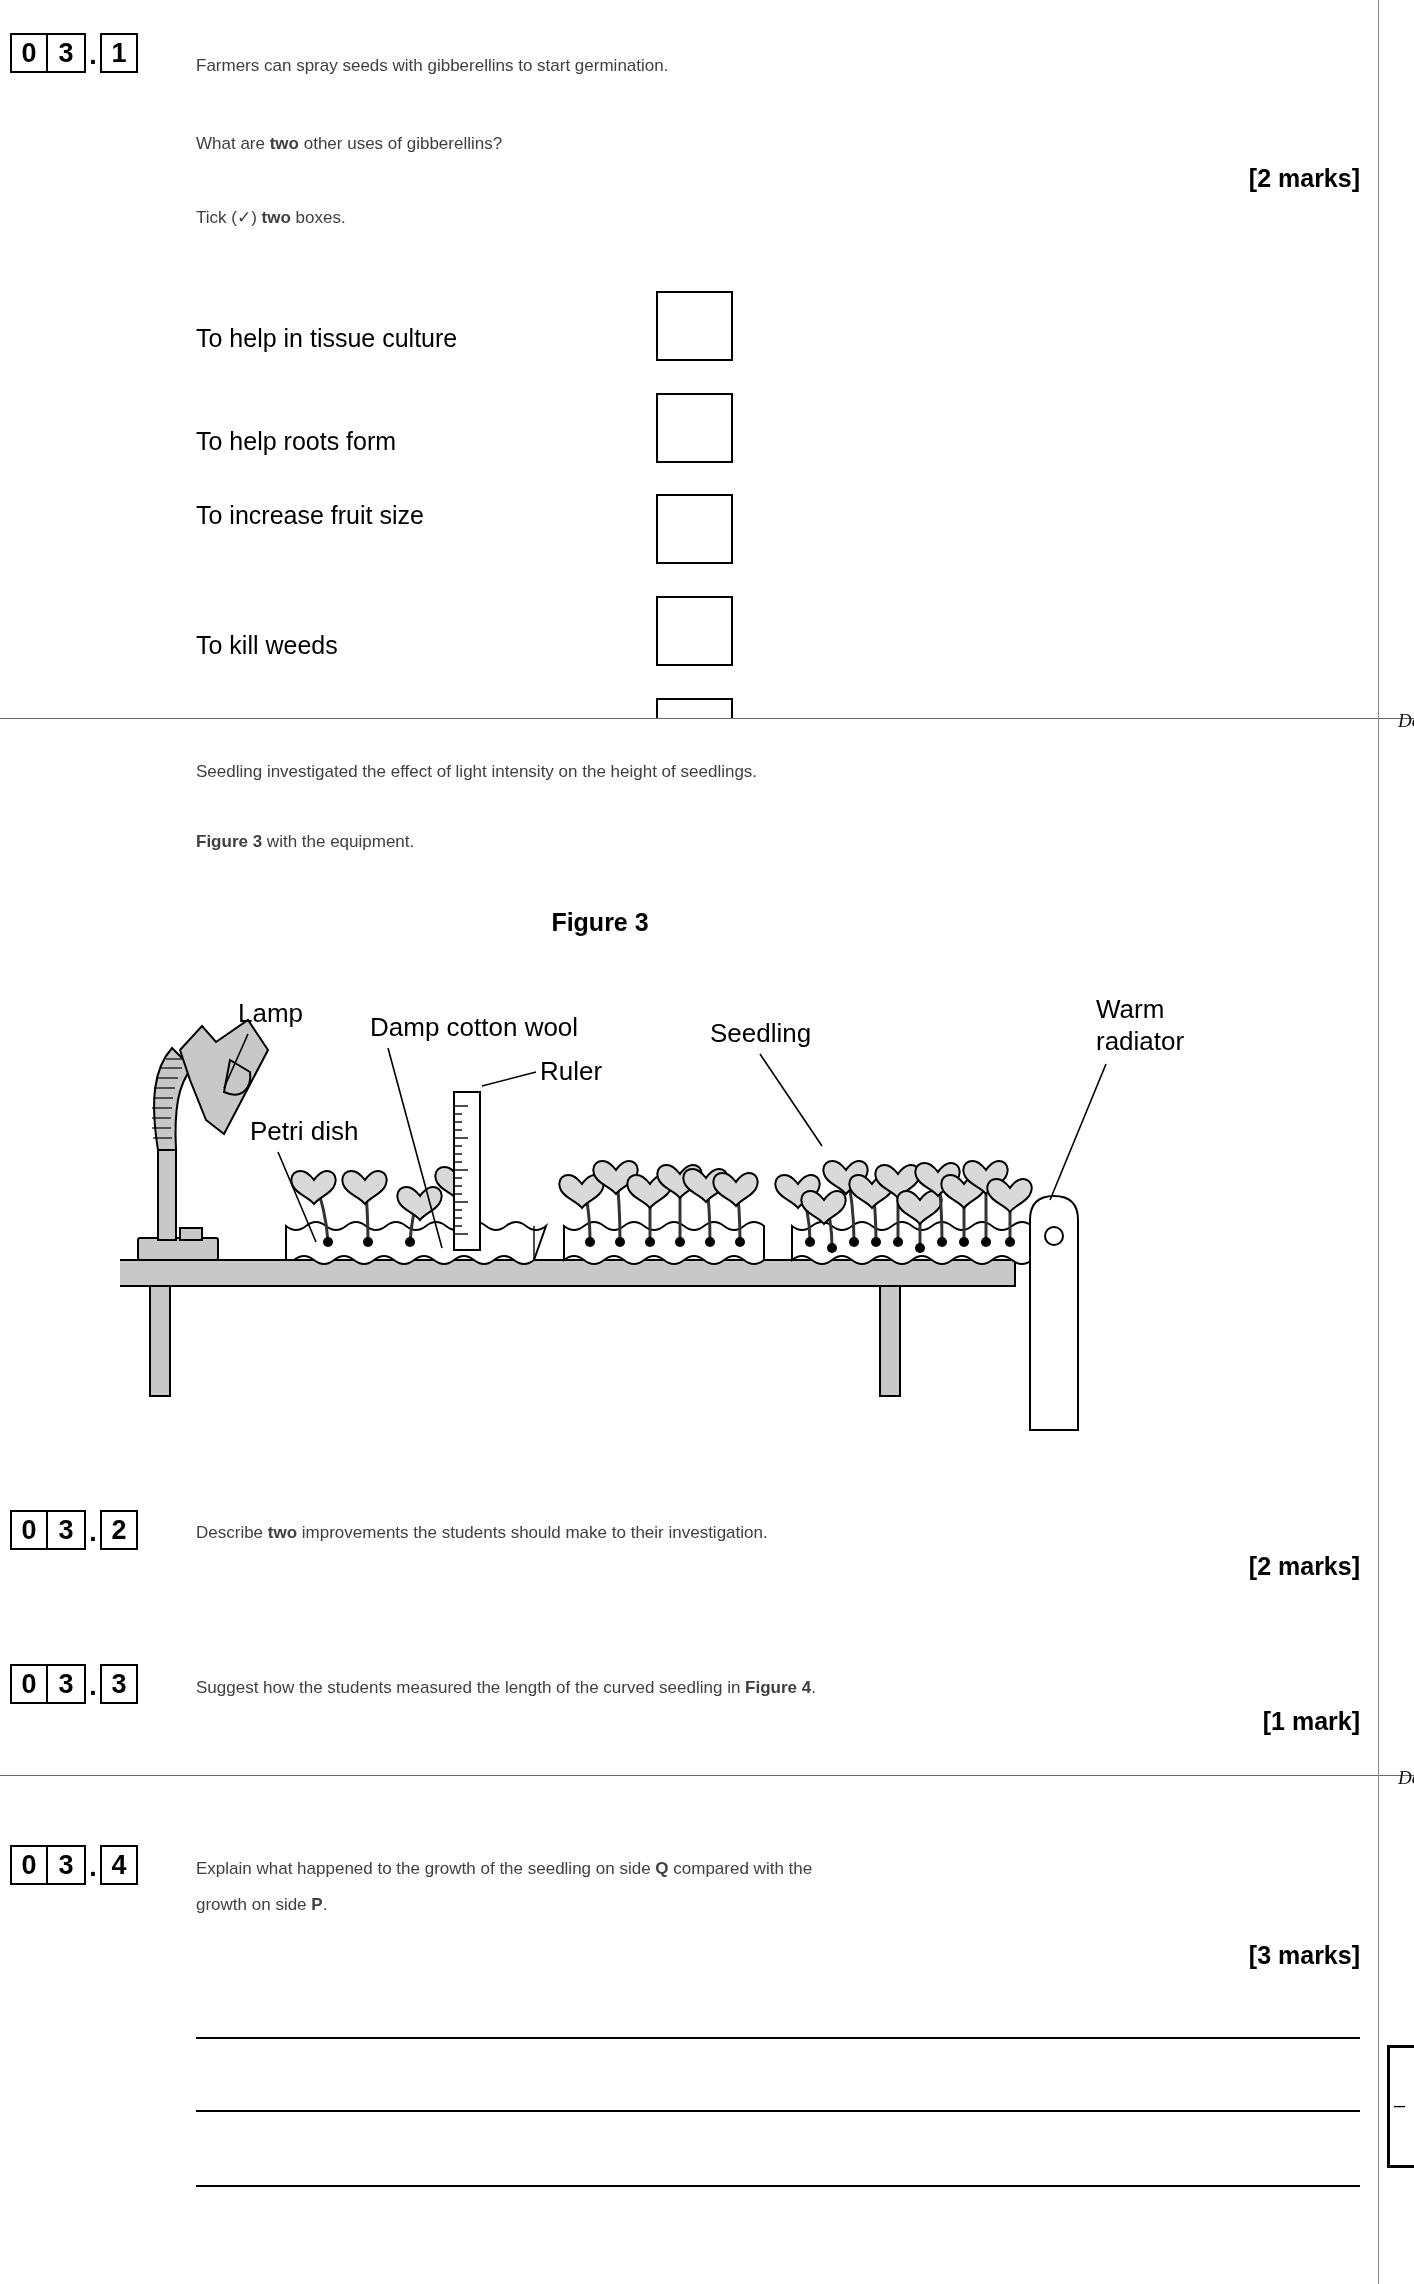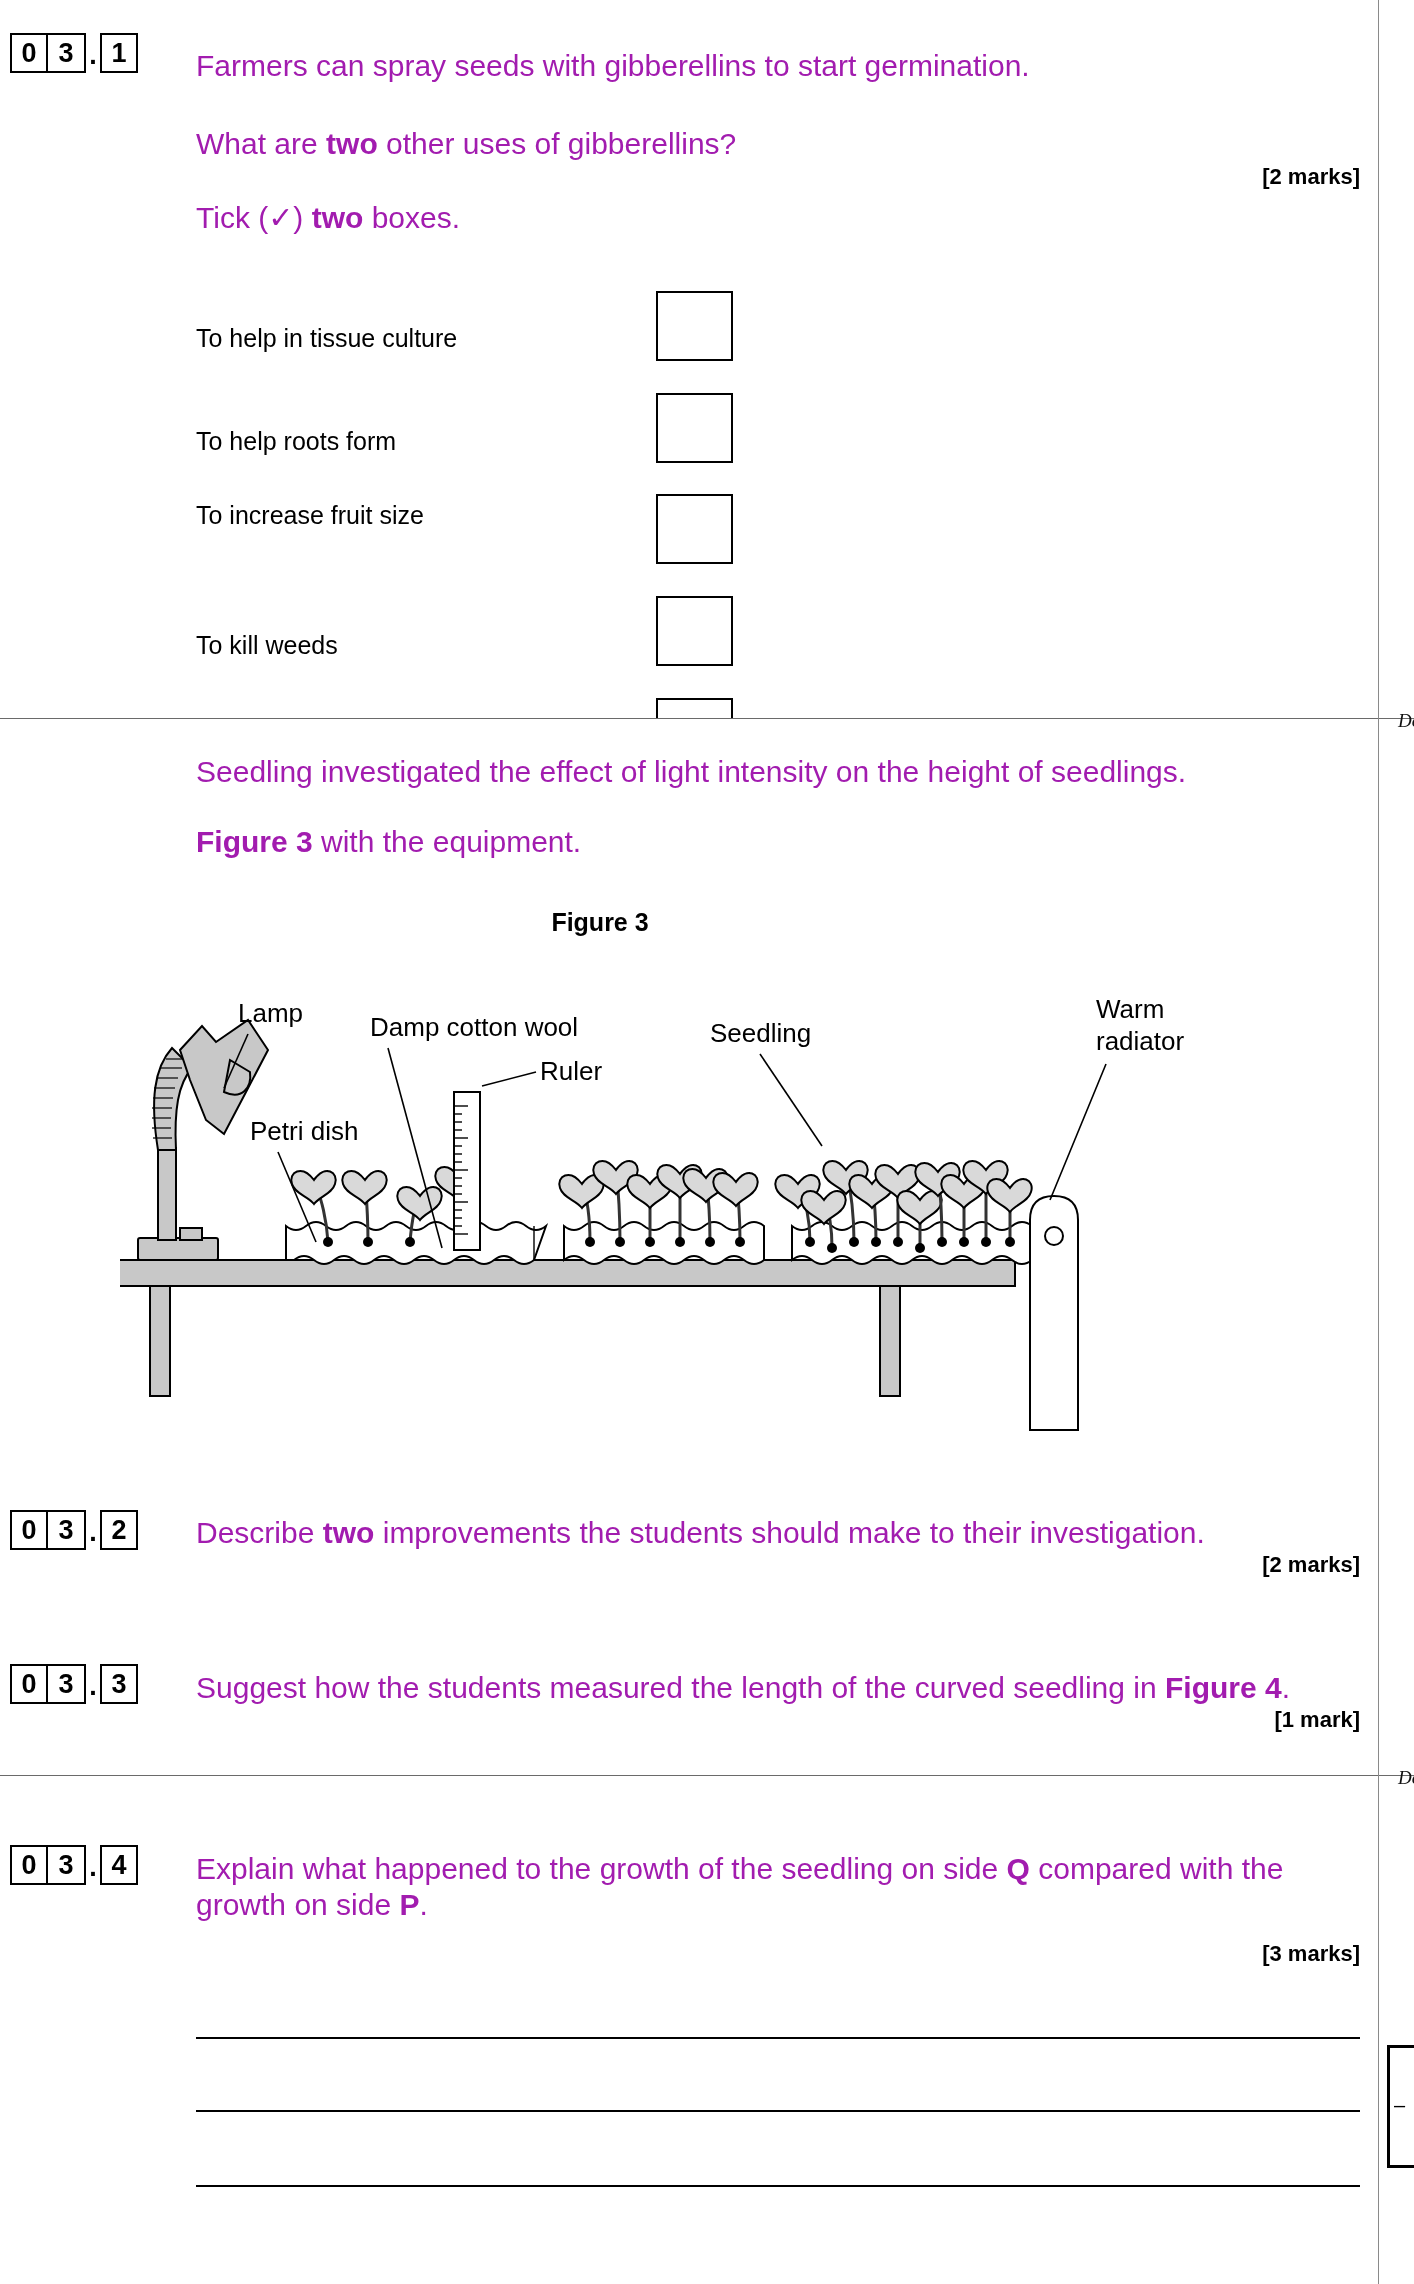--- a/index.html
+++ b/index.html
@@ -65,29 +65,29 @@
     justify-content: center;
     font-size: 27px;
     font-weight: bold;
     padding-bottom: 2px;
     box-sizing: border-box;
   }
 
   
   .qtext {
     position: absolute;
-    font-size: 30px;
+    font-size: 17px;
     line-height: 36px;
     font-family: "Liberation Sans", sans-serif;
-    color: #a21caf;
+    color: #404040;
   }
   .qtext b { font-weight: bold; }
   .marks {
     position: absolute;
-    font-size: 22px;
+    font-size: 25px;
     font-weight: bold;
     text-align: right;
     font-family: "Liberation Sans", sans-serif;
   }
   .fig-caption {
     position: absolute;
     font-size: 25px;
     font-weight: bold;
     text-align: center;
     font-family: "Liberation Sans", sans-serif;

